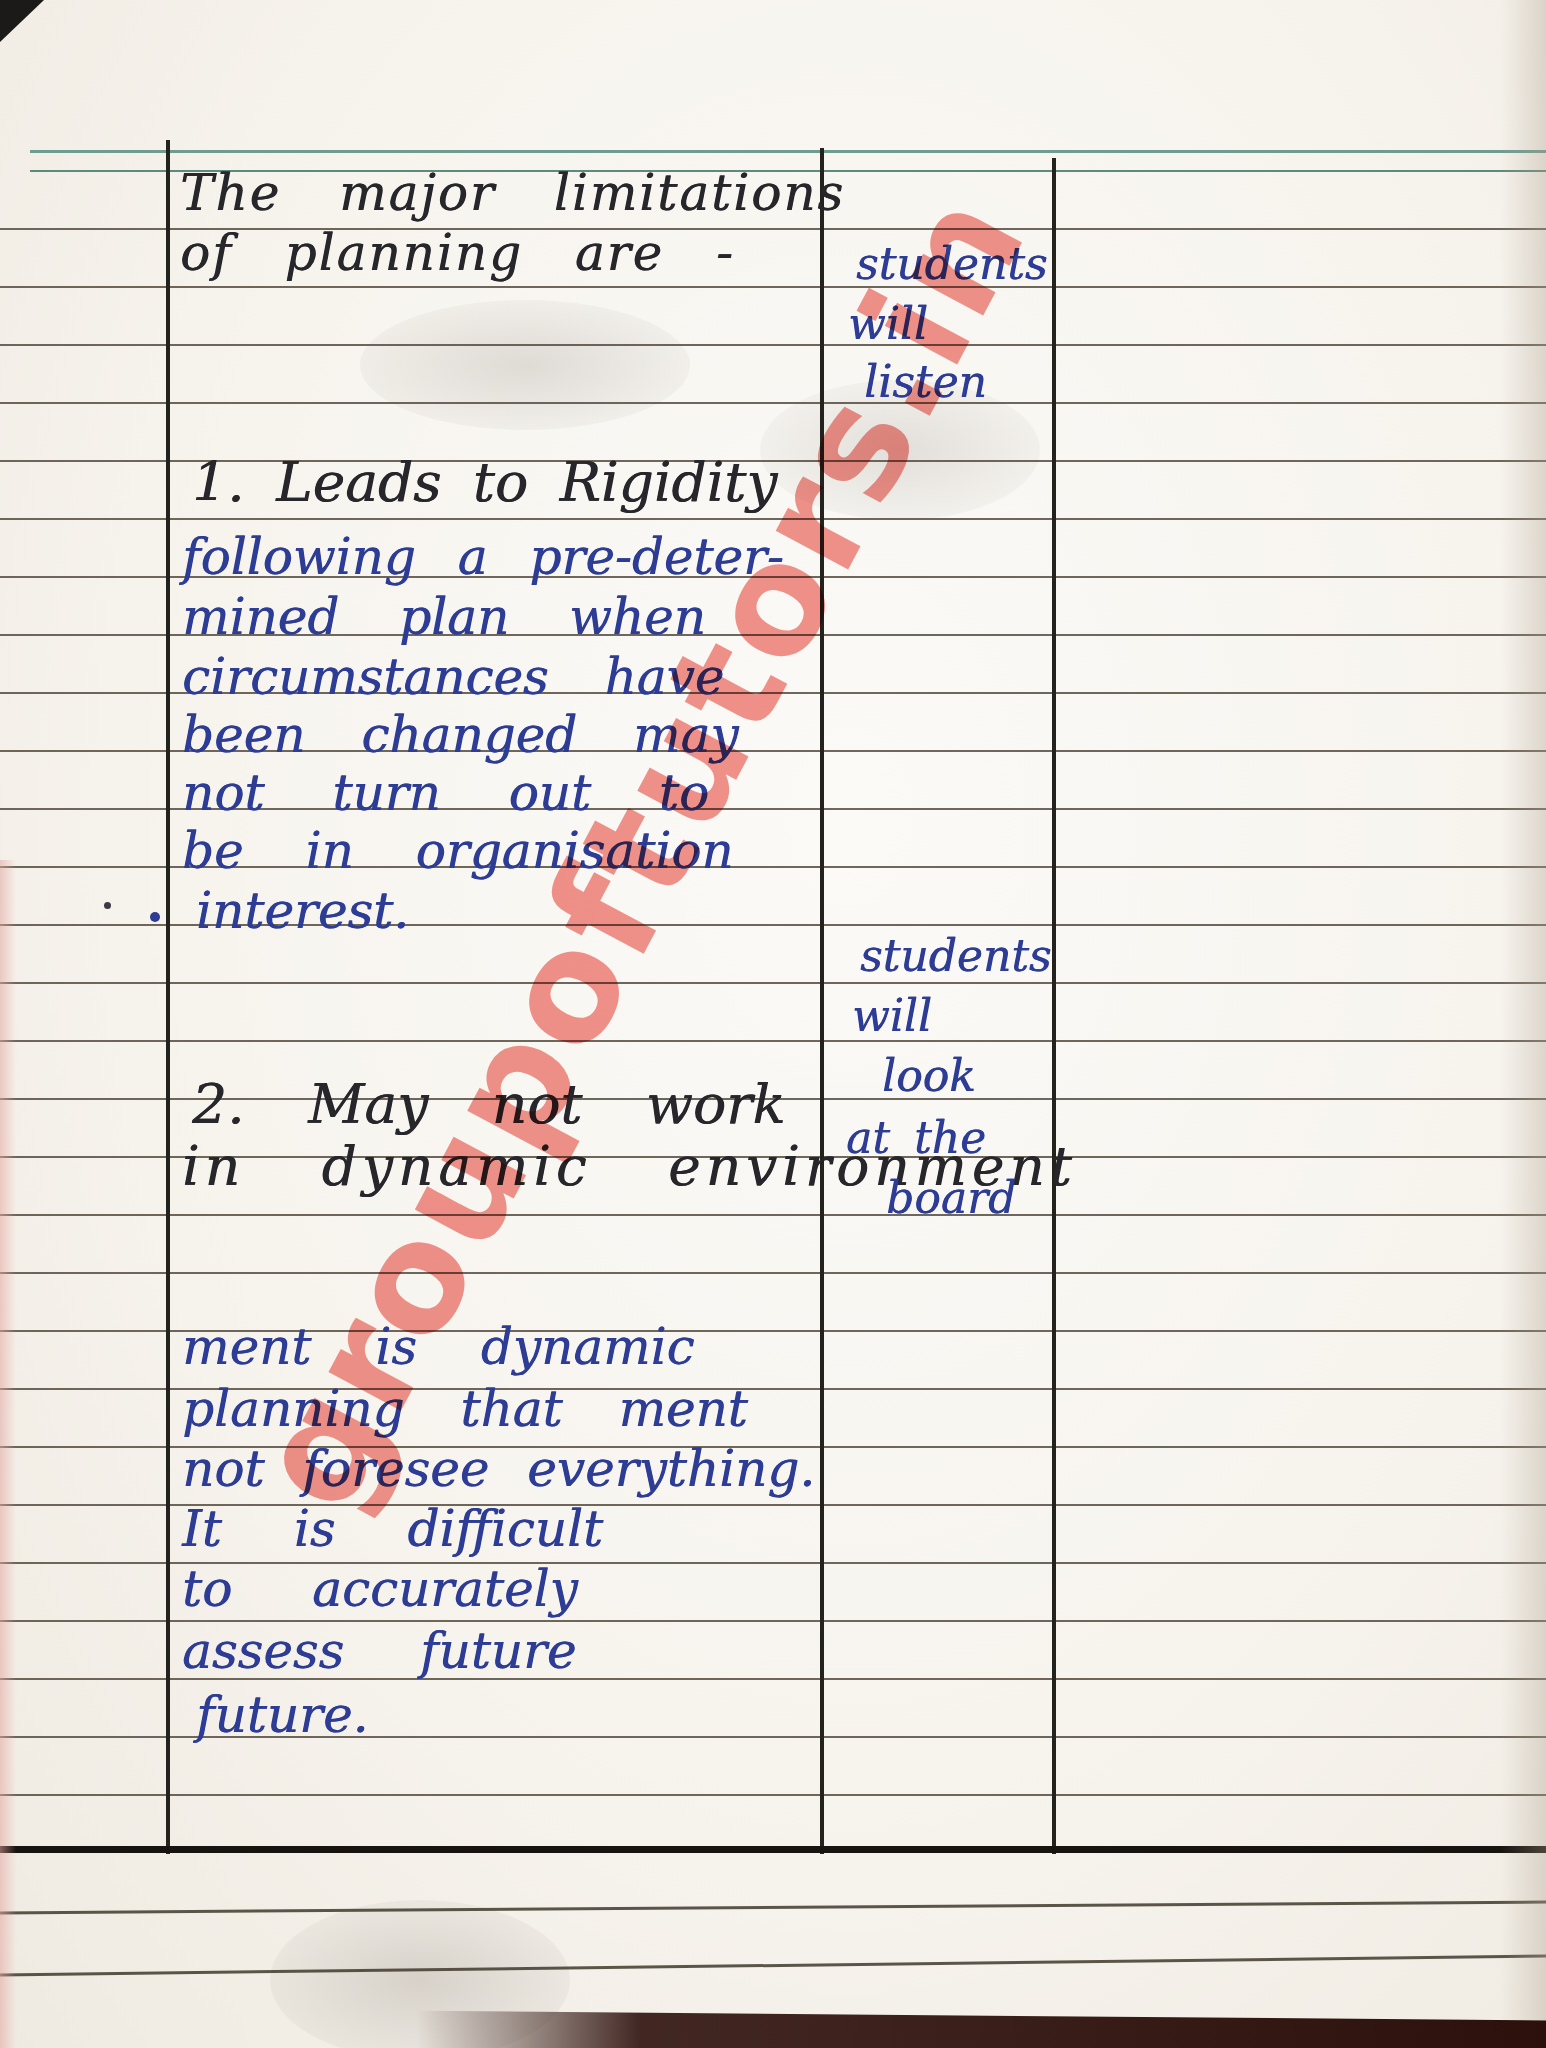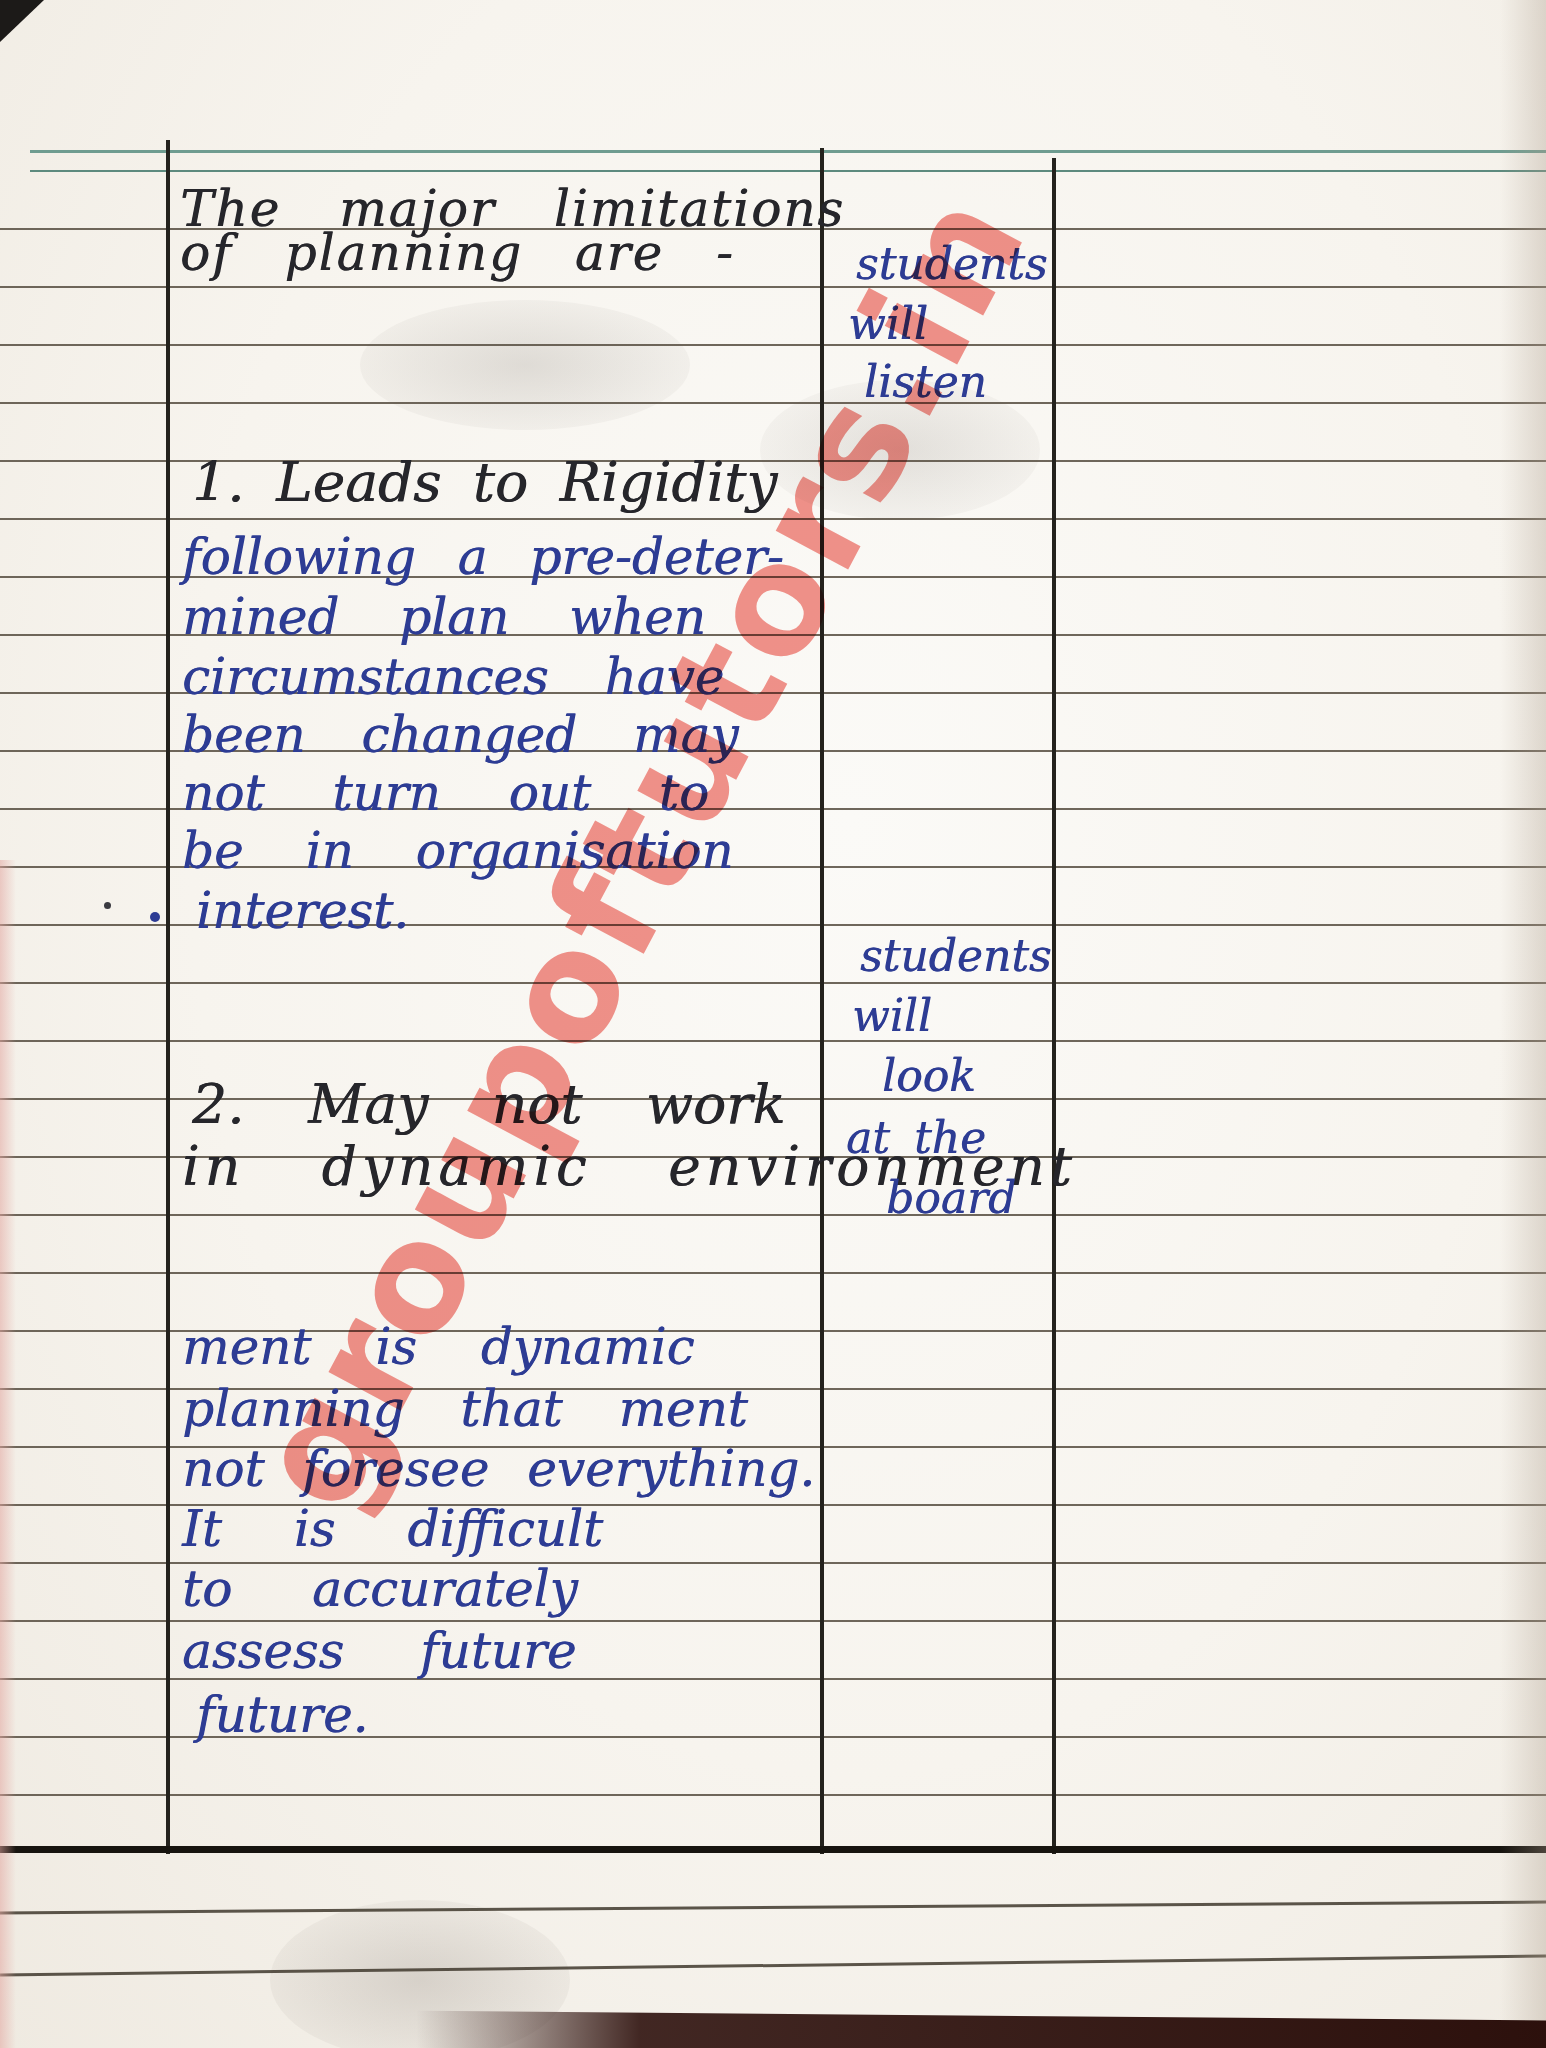--- a/index.html
+++ b/index.html
@@ -67,21 +67,21 @@
 
   <div class="header-line" style="top:150px;height:3px;background:#6f9c90;"></div>
   <div class="header-line" style="top:170px;height:2px;background:#5d8a7e;"></div>
 
   <div class="vline" style="left:166px;top:140px;height:1714px;"></div>
   <div class="vline" style="left:820px;top:148px;height:1706px;"></div>
   <div class="vline" style="left:1052px;top:158px;height:1696px;"></div>
 
   <div class="bottom-thick"></div>
 
-  <div class="hw ink-black sz-main" style="left:180px;top:164px;word-spacing:40px;letter-spacing:2px;margin-top:16px;">The major limitations</div>
+  <div class="hw ink-black sz-main" style="left:180px;top:164px;word-spacing:40px;letter-spacing:2px;">The major limitations</div>
   <div class="hw ink-black sz-main" style="left:180px;top:224px;word-spacing:34px;letter-spacing:2px;">of planning are -</div>
 
   <div class="hw ink-black sz-head" style="left:192px;top:450px;">1. Leads to Rigidity</div>
 
   <div class="hw ink-blue sz-main" style="left:182px;top:588px;word-spacing:44px;">mined plan when</div>
   <div class="hw ink-blue sz-main" style="left:182px;top:528px;word-spacing:26px;">following a pre-deter-</div>
   <div class="hw ink-blue sz-main" style="left:182px;top:648px;word-spacing:40px;">circumstances have</div>
   <div class="hw ink-blue sz-main" style="left:182px;top:706px;word-spacing:40px;">been changed may</div>
   <div class="hw ink-blue sz-main" style="left:182px;top:764px;word-spacing:52px;">not turn out to</div>
   <div class="hw ink-blue sz-main" style="left:182px;top:822px;word-spacing:46px;">be in organisation</div>

